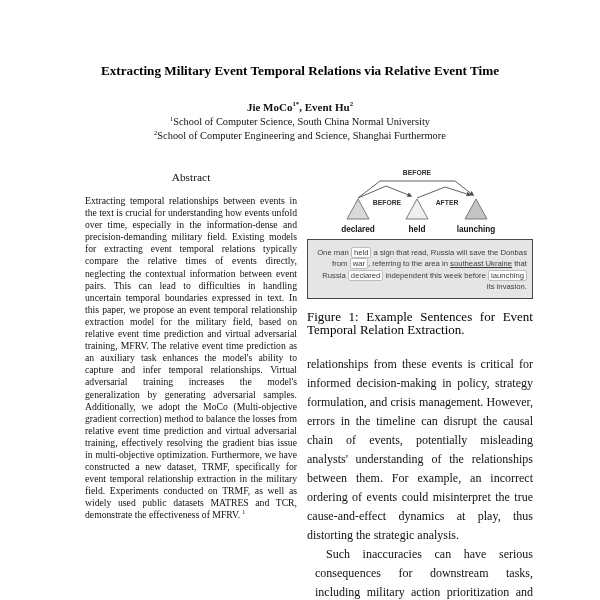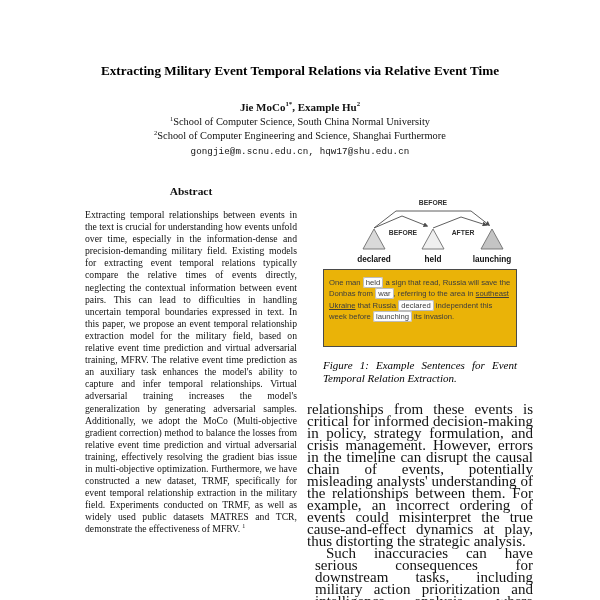--- a/index.html
+++ b/index.html
@@ -12,63 +12,62 @@
   .title .tl { display:block; }
   .authors { margin-top:20px; font-size:11px; font-weight:bold; }
   sup.s { font-size:62%; vertical-align:super; line-height:0; }
   .affils { margin-top:2px; font-size:10.4px; line-height:14.2px; }
   .emails { margin-top:3px; font-family:"Liberation Mono", monospace; font-size:9.2px; letter-spacing:0.1px; }
 
   .columns { display:flex; padding-left:85px; margin-top:12px; align-items:flex-start; }
   .col-left { width:212px; }
   .col-right { width:226px; margin-left:10px; }
 
-  .abstract-heading { text-align:center; font-weight:bold; font-size:11.4px; margin-top:16px; margin-bottom:12px; }
+  .abstract-heading { text-align:center; font-weight:normal; font-size:11.4px; margin-top:16px; margin-bottom:12px; }
   .abstract-text { margin:0; font-size:9.7px; line-height:12.1px; text-align:justify; }
   .fn-marker { font-size:62%; vertical-align:super; line-height:0; margin-left:2px; }
 
-  figure.fig { margin:16px; }
+  figure.fig { margin:0; }
   .diagram-svg { display:block; width:226px; height:82px; }
   .diagram-svg .rel { font-family:"Liberation Sans", sans-serif; font-size:6.8px; font-weight:bold; fill:#2e2e2e; }
   .diagram-svg .evt { font-family:"Liberation Sans", sans-serif; font-size:8.2px; font-weight:bold; fill:#111; }
   .diagram-svg .arc { fill:none; stroke:#4d4d4d; stroke-width:0.9; stroke-linejoin:round; }
   .diagram-svg .tri { stroke:#6e6e6e; stroke-width:0.9; }
 
   .sentence-box {
-    margin-top:2px; border:1.4px solid #4a4a4a; padding:7px 5px 24px 5px;
+    margin-top:2px; border:1.4px solid #4a4a4a; padding:7px 5px 6px 5px;
     font-family:"Liberation Sans", sans-serif; font-size:7.7px; line-height:11.3px;
-    color:#3d3d3d; text-align:left; background:#eab308;
+    color:#3d3d3d; text-align:right; background:#e5e5e5;
   }
   .ev { border:0.8px solid #bdbdbd; border-radius:2px; padding:0 2px; background:#fdfdfd; }
   .loc { text-decoration:underline; }
 
-  .caption { margin-top:12px; font-size:11px; line-height:12.6px; text-align:justify; color:#000;font-style:italic; }
+  .caption { margin-top:12px; font-size:13px; line-height:12.6px; text-align:justify; color:#000; }
 
-  .body-p { margin:0; font-size:15px; line-height:12px; text-align:justify; }
+  .body-p { margin:0; font-size:12px; line-height:19px; text-align:justify; }
   .p1 { margin-top:19px; }
   .p2 { text-indent:11px;margin-left:8px; }
 </style>
 </head>
 <body>
 
 <div class="page">
 
   <div class="header">
     <h1 class="title">
         <span class="tl">Extracting Military Event Temporal Relations via Relative Event Time</span>
       </h1>
 
-    <div class="authors"><span>Jie MoCo</span><sup class="s">1*</sup><span>, </span><span>Example Hu</span><sup class="s">2</sup></div>
+    <div class="authors"><span>Jie MoCo</span><sup class="s">1*</sup><span>, </span><span>Event Hu</span><sup class="s">2</sup></div>
 
     <div class="affils">
       <div><sup class="s">1</sup><span>School of Computer Science, South China Normal University</span></div>
       <div><sup class="s">2</sup><span>School of Computer Engineering and Science, Shanghai Furthermore</span></div>
     </div>
 
-    <div class="emails">gongjie@m.scnu.edu.cn, hqw17@shu.edu.cn</div>
   </div>
 
   <div class="columns">
 
     <div class="col-left">
       <div class="abstract-heading">Abstract</div>
       <p class="abstract-text"><span>Extracting temporal relationships between events in the text is crucial for understanding how events unfold over time, especially in the information-dense and precision-demanding military field. Existing models for extracting event temporal relations typically compare the relative times of events directly, neglecting the contextual information between event pairs. This can lead to difficulties in handling uncertain temporal boundaries expressed in text. In this paper, we propose an event temporal relationship extraction model for the military field, based on relative event time prediction and virtual adversarial training, MFRV. The relative event time prediction as an auxiliary task enhances the model's ability to capture and infer temporal relationships. Virtual adversarial training increases the model's generalization by generating adversarial samples. Additionally, we adopt the MoCo (Multi-objective gradient correction) method to balance the losses from relative event time prediction and virtual adversarial training, effectively resolving the gradient bias issue in multi-objective optimization. Furthermore, we have constructed a new dataset, TRMF, specifically for event temporal relationship extraction in the military field. Experiments conducted on TRMF, as well as widely used public datasets MATRES and TCR, demonstrate the effectiveness of MFRV.</span><sup class="fn-marker">1</sup></p>
     </div>
 
     <div class="col-right">

